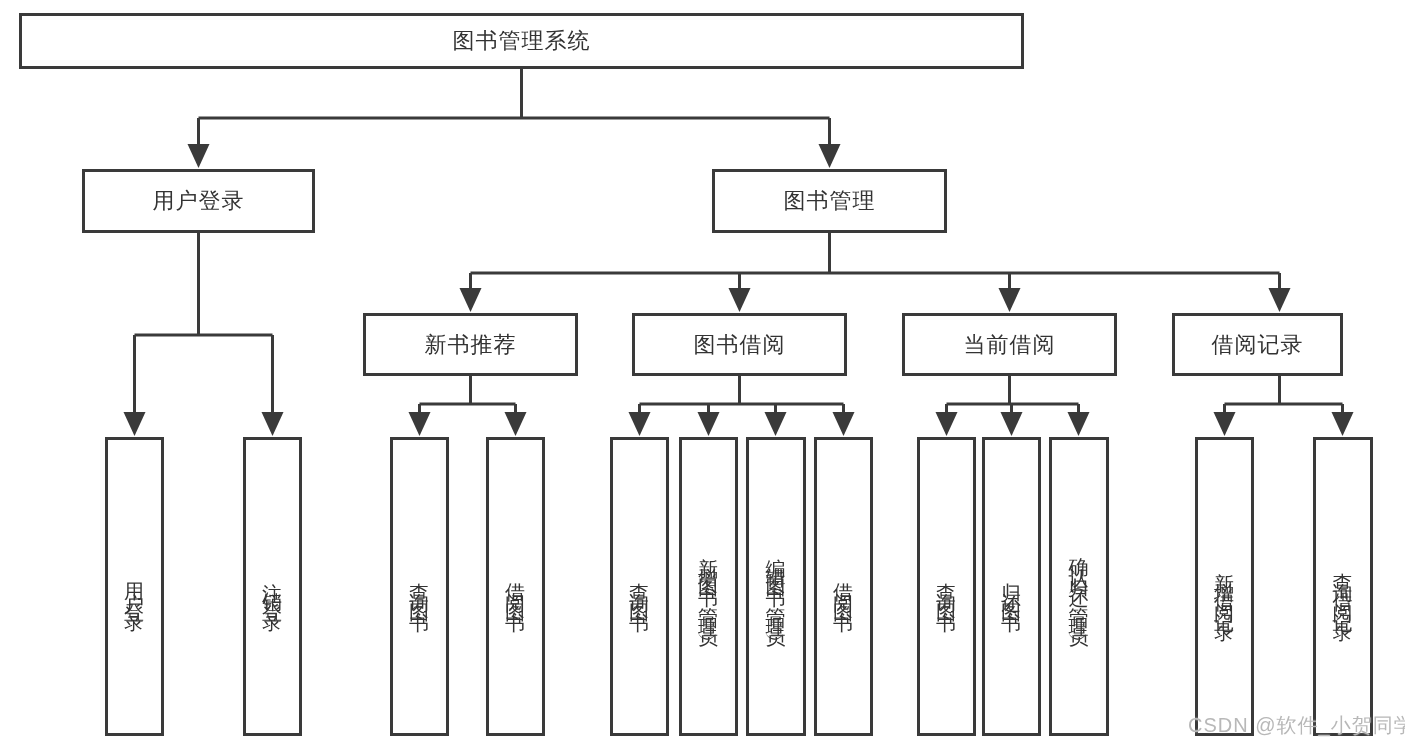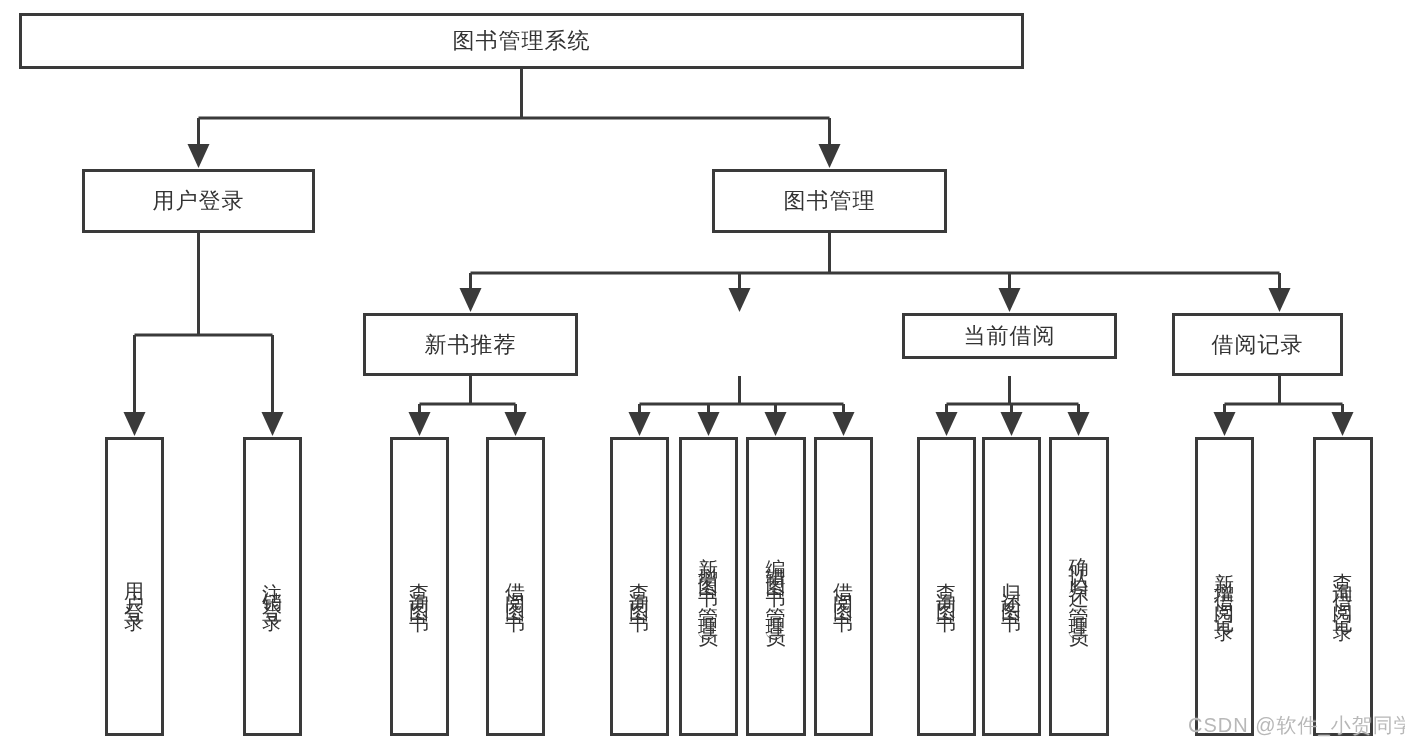--- a/index.html
+++ b/index.html
@@ -95,21 +95,24 @@
   <div class="node h" style="left:82px;top:169px;width:233px;height:64px">
     <span>用户登录</span>
   </div>
   <div class="node h" style="left:363px;top:313px;width:215px;height:63px">
     <span>新书推荐</span>
   </div>
 
   <div class="node h" style="left:712px;top:169px;width:235px;height:64px">
     <span>图书管理</span>
   </div>
-  <div class="node h" style="left:902px;top:313px;width:215px;height:46px">
+  <div class="node h" style="left:632px;top:313px;width:215px;height:63px">
+    <span>图书借阅</span>
+  </div>
+  <div class="node h" style="left:902px;top:313px;width:215px;height:63px">
     <span>当前借阅</span>
   </div>
   <div class="node h" style="left:1172px;top:313px;width:171px;height:63px">
     <span>借阅记录</span>
   </div>
 
   <div class="node leaf" style="left:105px;top:437px;width:59px;height:299px">
     <span>用户登录</span>
   </div>
   <div class="node leaf" style="left:243px;top:437px;width:59px;height:299px">

